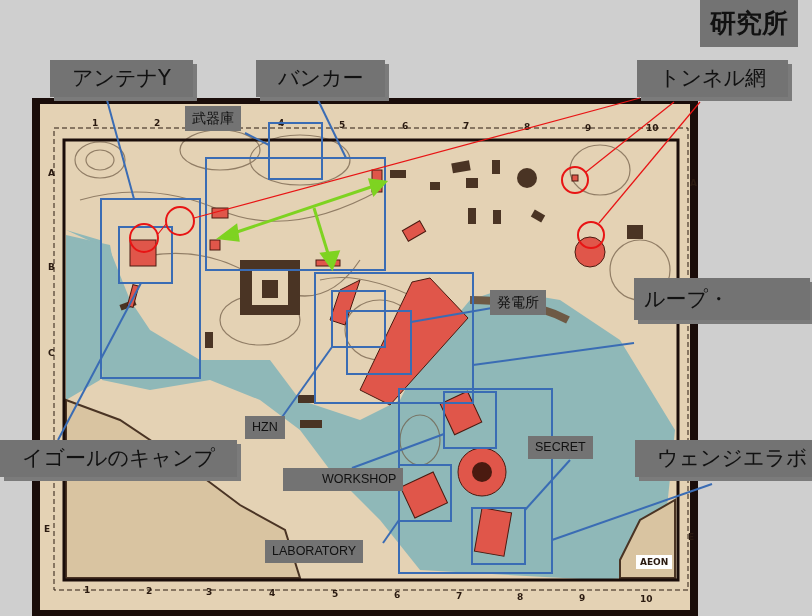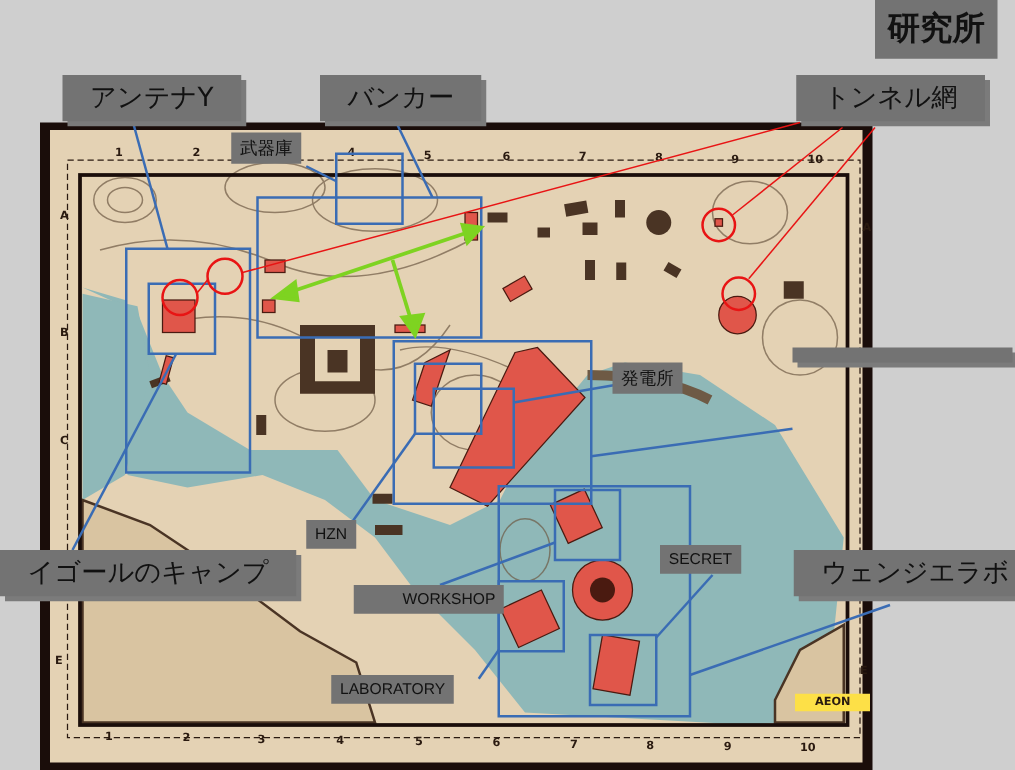--- a/index.html
+++ b/index.html
@@ -21,21 +21,21 @@
   .label {
     position:absolute; background:#737373; color:#111;
     box-shadow:4px 4px 0 #7b7b7b;
     white-space:nowrap; line-height:1.2;
   }
   .label.big { font-size:21px; padding:6px 22px; }
   .label.small { font-size:12.5px; padding:4px 7px; box-shadow:none; font-family:Liberation Sans, sans-serif; }
   .label.title { font-size:26px; font-weight:bold; padding:8px 10px; box-shadow:none; }
   .label.multi { font-size:21px; padding:6px 10px; line-height:1.45; white-space:normal; }
   .grid-num { position:absolute; font-size:9px; font-weight:bold; color:#2a1a10; font-family:"DejaVu Sans",sans-serif; }
-  .aeon { position:absolute; font-size:9px; font-weight:bold; color:#2a1a10; background:#fde047; padding:2px 16px; }
+  .aeon { position:absolute; font-size:9px; font-weight:bold; color:#2a1a10; background:#ffffff; padding:2px 4px; }
 </style>
 </head>
 <body>
 
 <div class="map-frame">
   <div class="map-paper"></div>
 </div>
 
 <svg class="map-svg" width="812" height="616">
 
@@ -190,19 +190,20 @@
   </g>
 </svg>
 
 <div class="label title" style="left:700px;top:0px;">研究所</div>
 <div class="label big" style="left:50px;top:60px;">アンテナY</div>
 <div class="label big" style="left:256px;top:60px;">バンカー</div>
 <div class="label small" style="left:185px;top:106px;font-size:14px;">武器庫</div>
 <div class="label big" style="left:637px;top:60px;">トンネル網</div>
 <div class="label small" style="left:490px;top:290px;font-size:14px;">発電所</div>
 <div class="label multi" style="left:634px;top:278px;width:156px;">
+  <div>ループ・</div>
 </div>
 <div class="label small" style="left:245px;top:416px;">HZN</div>
 <div class="label big" style="left:0px;top:440px;">イゴールのキャンプ</div>
 <div class="label small" style="left:283px;top:468px;padding-left:39px;">WORKSHOP</div>
 <div class="label small" style="left:528px;top:436px;">SECRET</div>
 <div class="label big" style="left:635px;top:440px;">ウェンジエラボ</div>
 <div class="label small" style="left:265px;top:540px;">LABORATORY</div>
 
 </body></html>

